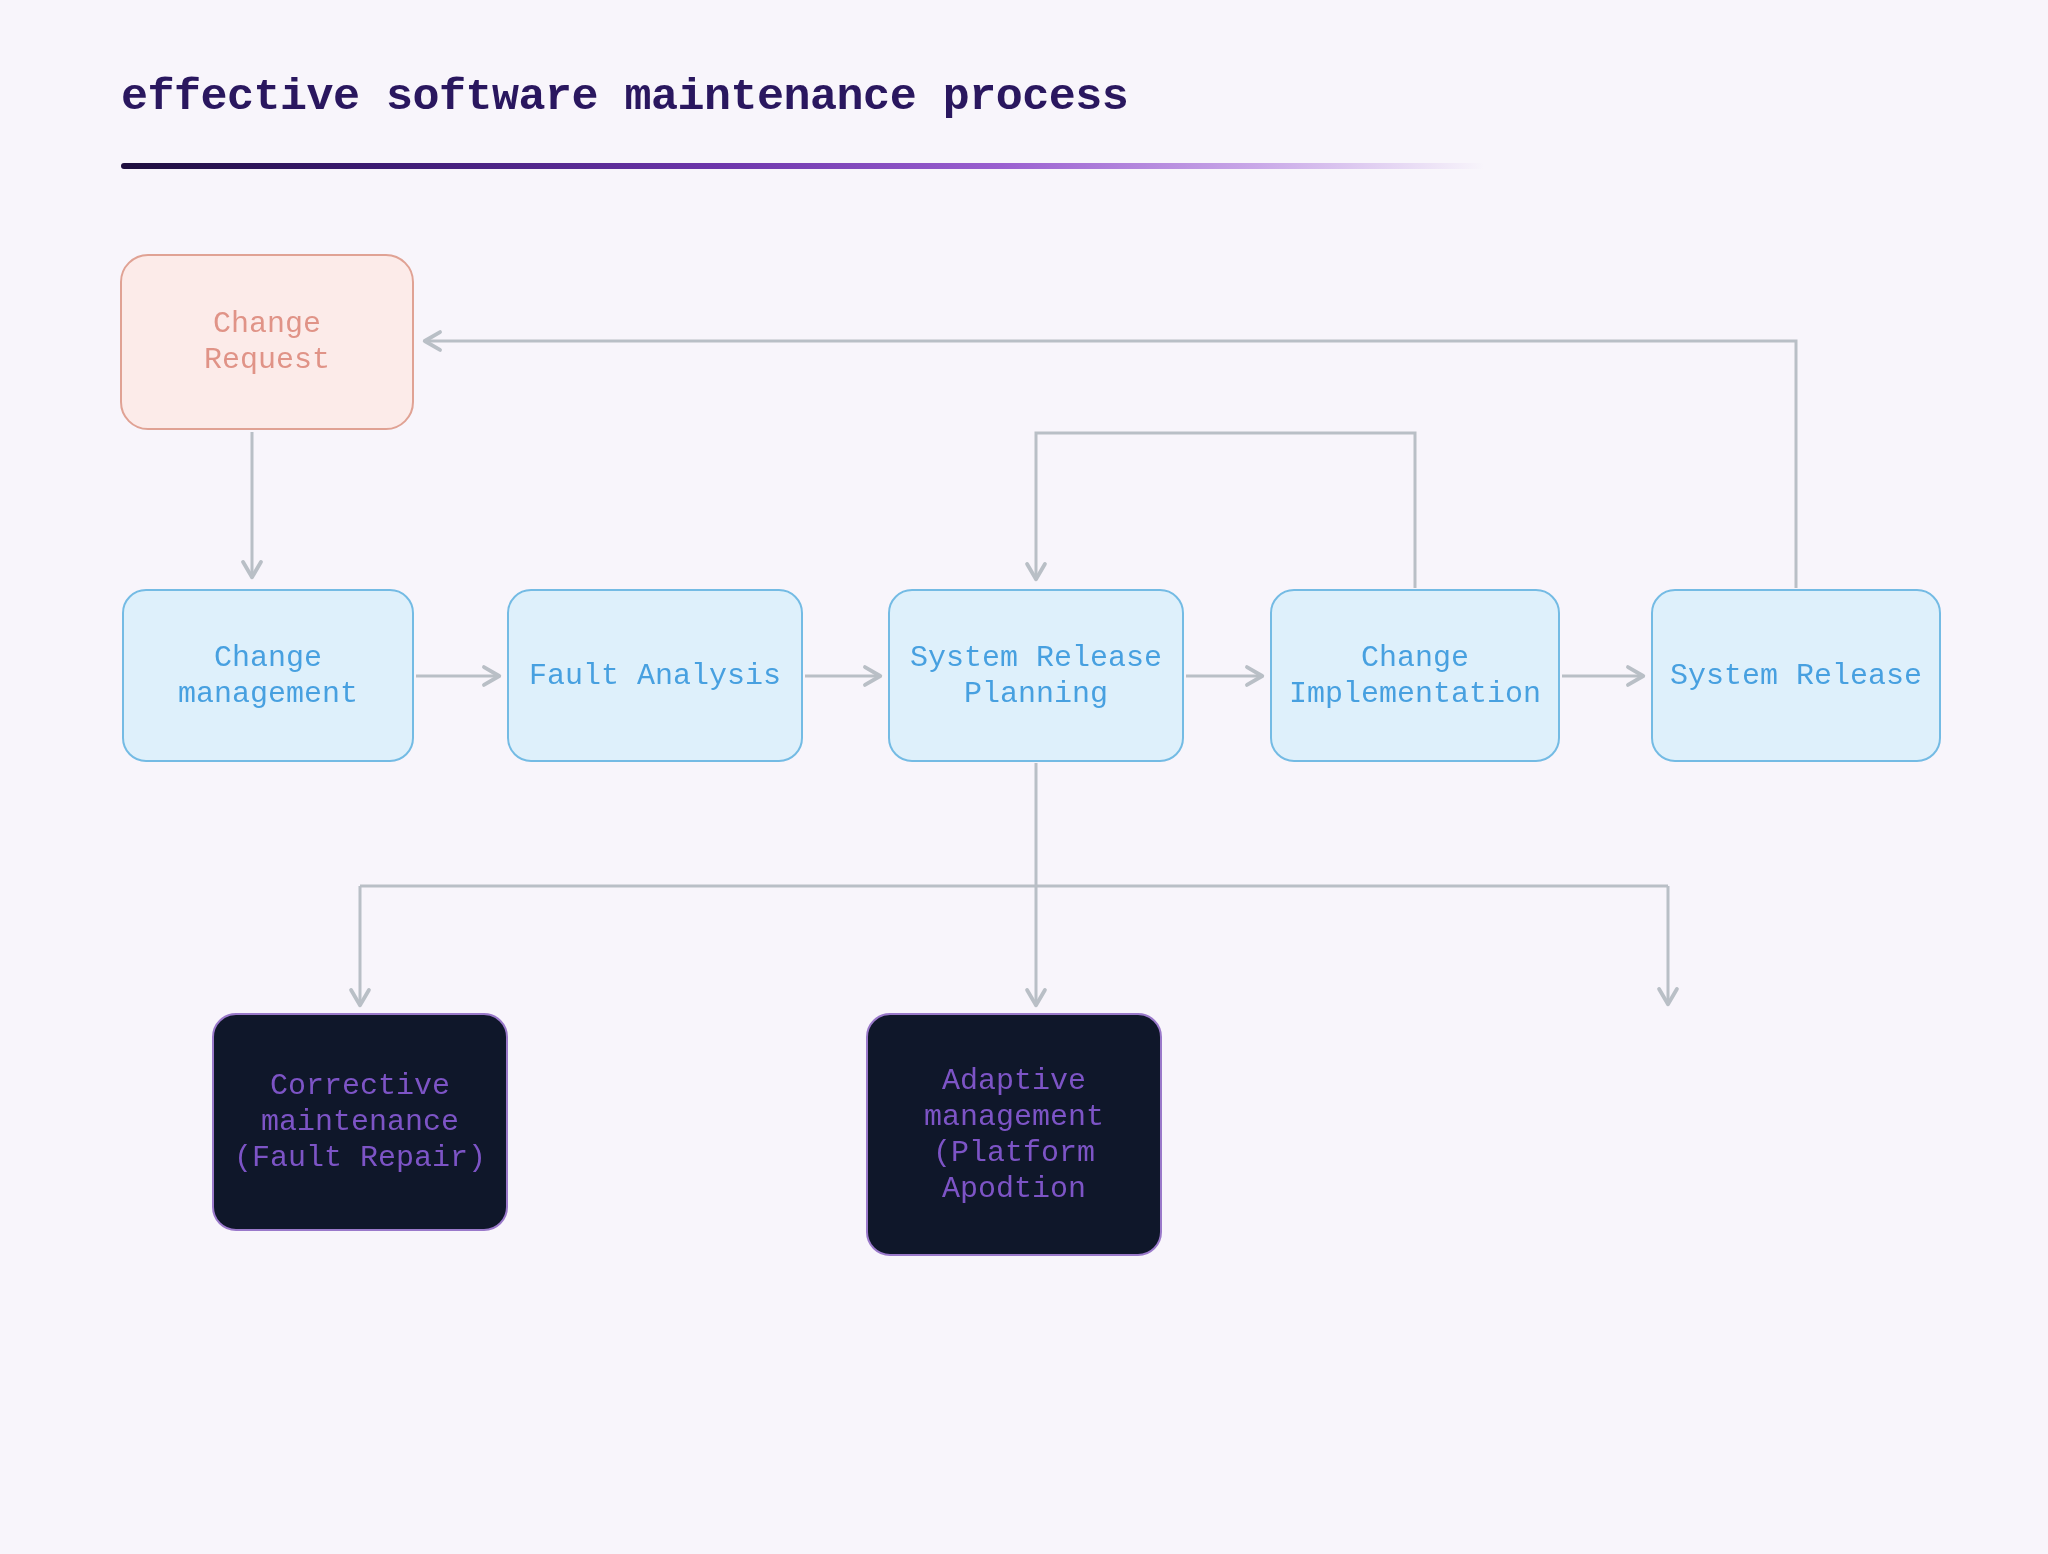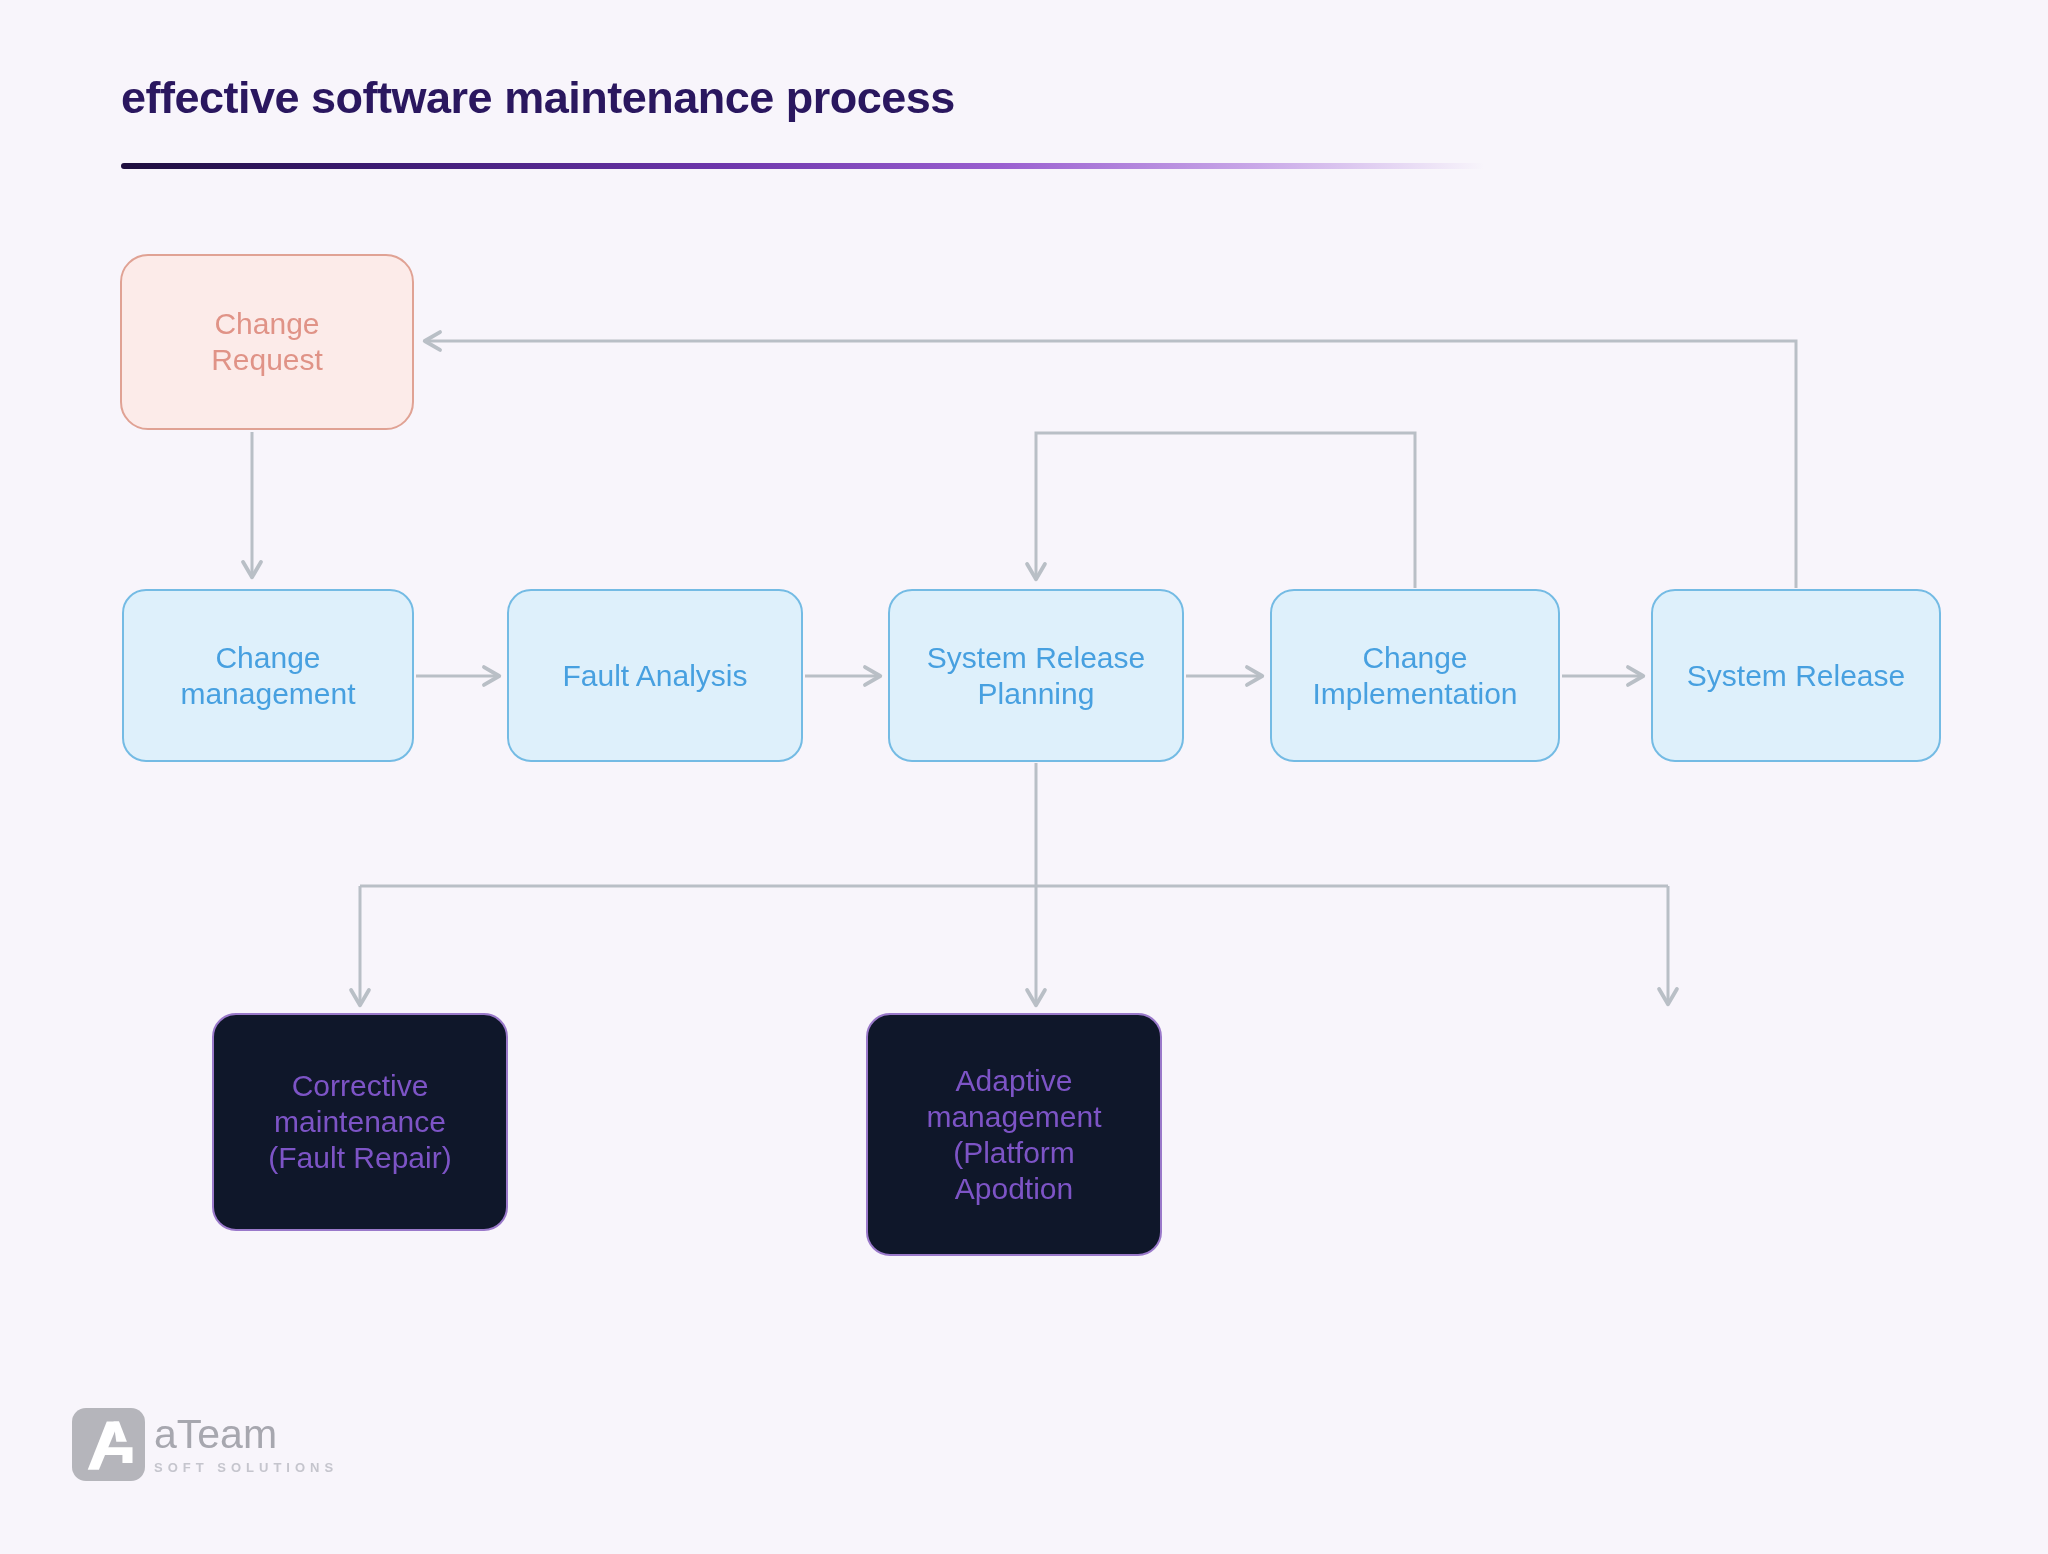--- a/index.html
+++ b/index.html
@@ -1,18 +1,18 @@
 <!DOCTYPE html>
 <html><head>
 <meta charset="utf-8">
 <style>
   html,body{margin:0;padding:0;background:#f8f5fb;}
   .canvas{
     position:relative;width:2048px;height:1554px;background:#f8f5fb;
-    font-family:Liberation Sans, sans-serif;overflow:hidden;
+    font-family:Liberation Mono, monospace;overflow:hidden;
   }
   .title{
     position:absolute;left:121px;top:72px;margin:0;
     font-size:45px;font-weight:700;color:#2a175f;letter-spacing:-0.5px;
   }
   .title-rule{
     position:absolute;left:121px;top:163px;width:1420px;height:6px;border-radius:3px;
     background:linear-gradient(to right,#1e0e3e 0%,#3c1a72 18%,#6d35ab 42%,#9a5fd0 62%,#c9a8e8 80%,rgba(201,168,232,0) 96%);
   }
   .node{
@@ -93,29 +93,14 @@
   <div class="node purple" id="n-corrective-maintenance">Corrective
 maintenance
 (Fault Repair)</div>
 
   <div class="node purple" id="n-adaptive-maintenance">Adaptive
 management
 (Platform
 Apodtion</div>
 
 
-  <div class="logo">
-    <div class="logo-badge">
-      <svg width="56" height="56" viewBox="0 0 100 100" xmlns="http://www.w3.org/2000/svg">
-        <g fill="#ffffff">
-          <path d="M46,8 L68,8 L32,94 L12,94 Z"></path>
-          <path d="M58,8 L68,8 L82,44 L63,44 Z"></path>
-          <path d="M30,54 L92,54 L92,82 L74,82 L74,68 L24,68 Z"></path>
-        </g>
-      </svg>
-    </div>
-    <div class="logo-text">
-      <div class="logo-name">aTeam</div>
-      <div class="logo-tagline">SOFT SOLUTIONS</div>
-    </div>
-  </div>
 
 </div>
 
 </body></html>

